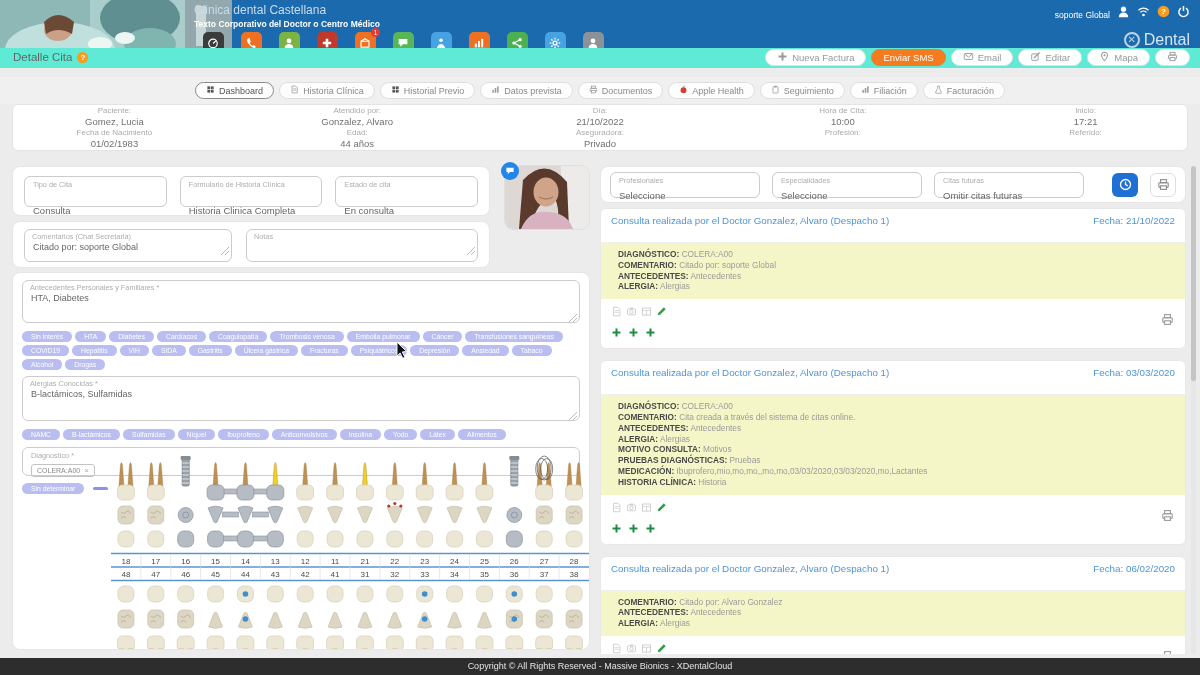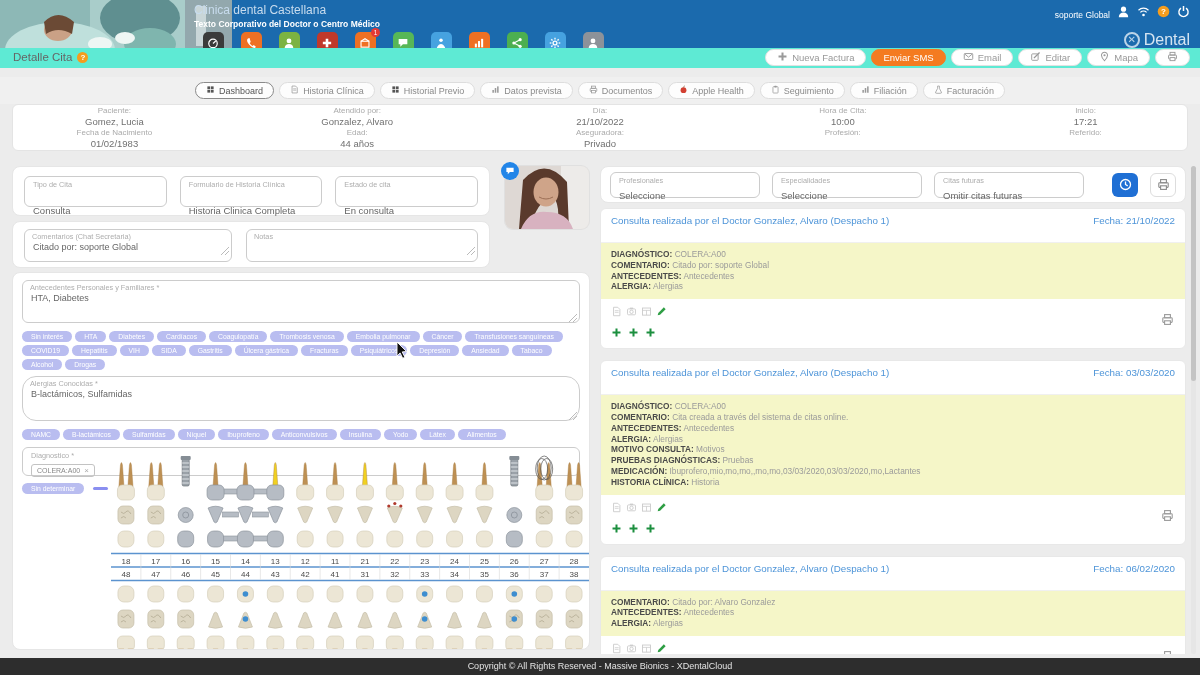--- a/index.html
+++ b/index.html
@@ -73,21 +73,21 @@
   
   #card-selects { top:166px; left:600px; width:586px; height:37px; padding:6px 9px; display:flex; gap:12px; align-items:center; }
   #card-selects .field { height:26px; padding-top:12px; max-width:150px; }
   .sq-btn { width:26px; height:24px; border-radius:6px; display:flex; align-items:center; justify-content:center; cursor:pointer; }
   .sq-btn.blue { background:#1f6fd4; margin-left:auto; }
   .sq-btn.white { background:#fff; border:1px solid #ddd; }
 
   #consult-list { position:absolute; top:208px; left:600px; width:586px; height:446px; overflow:hidden; }
   .consult { background:#fff; border:1px solid #e8e8e8; border-radius:6px; margin-bottom:11px; overflow:hidden; }
   .chead { display:flex; justify-content:space-between; padding:6px 10px 16px; font-size:9.8px; color:#4d94d8; border-bottom:1px solid #f0f0f0; }
-  .cbody { background:#f5f6c8; padding:6px 10px 7px; }
+  .cbody { background:#f5f6c8; padding:6px 17px 7px; }
   .cline { font-size:8.3px; line-height:10.8px; }
   .cline b { color:#4a4a4a; }
   .cline span { color:#9a9a9a; }
   .cfoot { position:relative; padding:4px 10px 6px; }
   .cficons { display:flex; gap:4px; align-items:center; }
   .plusrow { display:flex; gap:6px; margin-top:3px; }
   .cprint { position:absolute; right:11px; top:13px; cursor:pointer; }
 
   .vscroll { position:absolute; left:1191px; top:166px; width:5px; height:488px; background:#e6e6e6; border-radius:3px; }
   .vthumb { width:5px; height:215px; background:#c4c4c4; border-radius:3px; }
@@ -490,21 +490,21 @@
         <span class="tag">Fracturas</span>
         <span class="tag">Psiquiátricos</span>
         <span class="tag">Depresión</span>
         <span class="tag">Ansiedad</span>
         <span class="tag">Tabaco</span>
         <span class="tag">Alcohol</span>
         <span class="tag">Drogas</span>
       </div>
 
     <div class="ta-wrap" style="margin-top:6px">
-      <textarea class="ta" style="height: 45px; border-radius: 14px;" readonly="">B-lactámicos, Sulfamidas</textarea>
+      <textarea class="ta" style="height: 45px;" readonly="">B-lactámicos, Sulfamidas</textarea>
       <span class="ta-lb">Alergias Conocidas *</span>
     </div>
     <div class="tagrow" id="alg-tags">
         <span class="tag">NAMC</span>
         <span class="tag">B-lactámicos</span>
         <span class="tag">Sulfamidas</span>
         <span class="tag">Níquel</span>
         <span class="tag">Ibuprofeno</span>
         <span class="tag">Anticonvulsivos</span>
         <span class="tag">Insulina</span>

